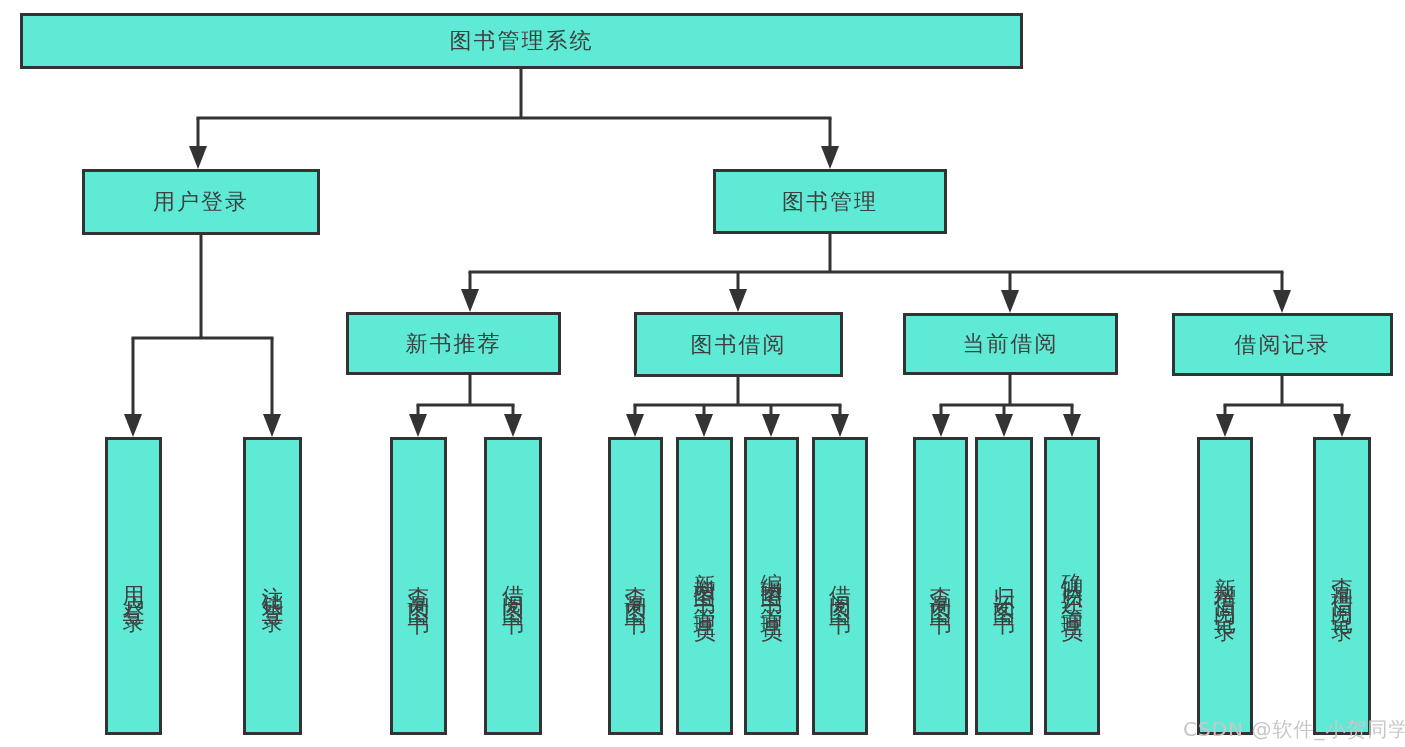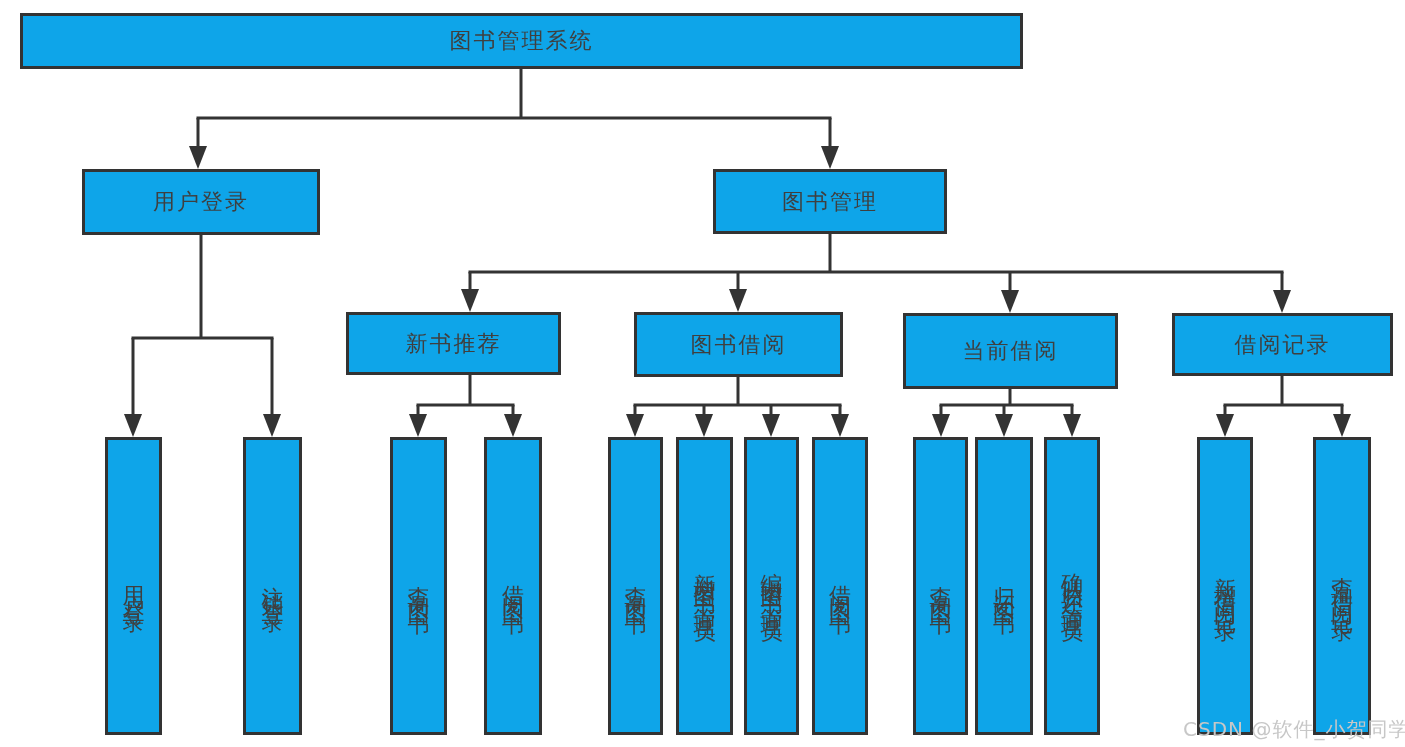--- a/index.html
+++ b/index.html
@@ -14,21 +14,21 @@
   #connectors {
     position: absolute;
     left: 0; top: 0;
     width: 1405px; height: 747px;
     z-index: 1;
   }
   .box {
     position: absolute;
     box-sizing: border-box;
     border: 3px solid #333333;
-    background: #0ea5e9;
+    background: #5eead4;
     display: flex;
     align-items: center;
     justify-content: center;
     z-index: 2;
     text-align: right;
   }
   .lbl {
     color: #3f3f3f;
     font-size: 22px;
     letter-spacing: 2px;
@@ -123,21 +123,21 @@
   <div class="box" style="left:713px; top:169px; width:234px; height:65px;">
     <span class="lbl">图书管理</span>
   </div>
 
   <div class="box" style="left:346px; top:312px; width:215px; height:63px;">
     <span class="lbl">新书推荐</span>
   </div>
   <div class="box" style="left:634px; top:312px; width:209px; height:65px;">
     <span class="lbl">图书借阅</span>
   </div>
-  <div class="box" style="left:903px; top:313px; width:215px; height:76px;">
+  <div class="box" style="left:903px; top:313px; width:215px; height:62px;">
     <span class="lbl">当前借阅</span>
   </div>
   <div class="box" style="left:1172px; top:313px; width:221px; height:63px;">
     <span class="lbl">借阅记录</span>
   </div>
 
   <div class="box" style="left:105px; top:437px; width:57px; height:298px;">
     <span class="lbl vtext">用户登录</span>
   </div>
   <div class="box" style="left:243px; top:437px; width:59px; height:298px;">

